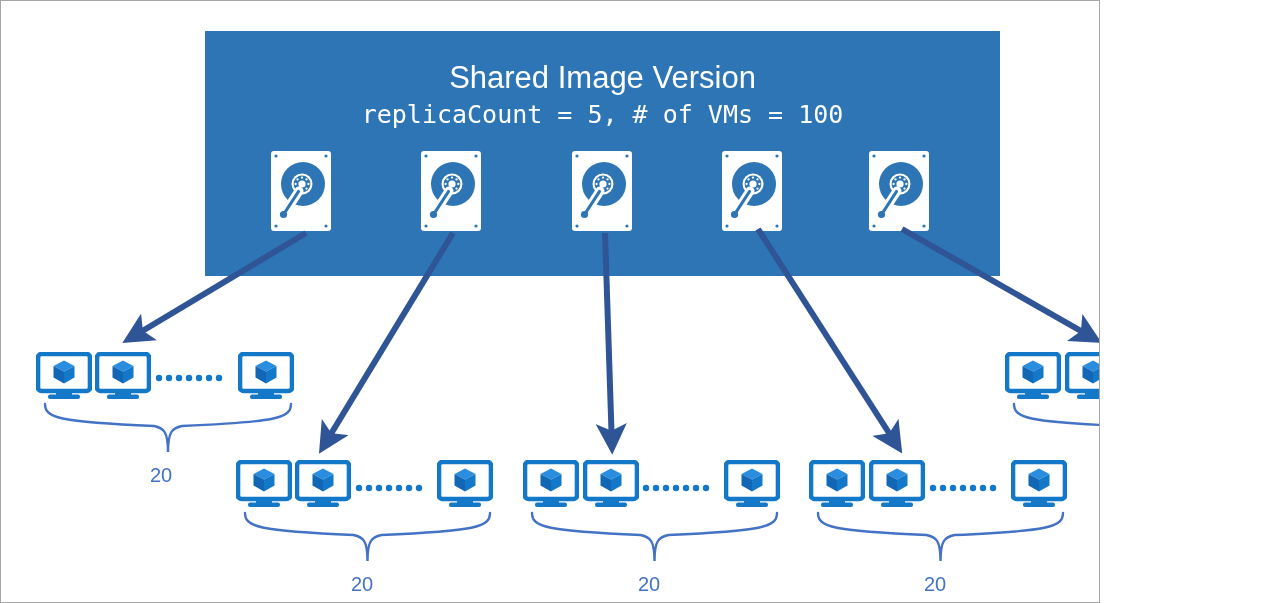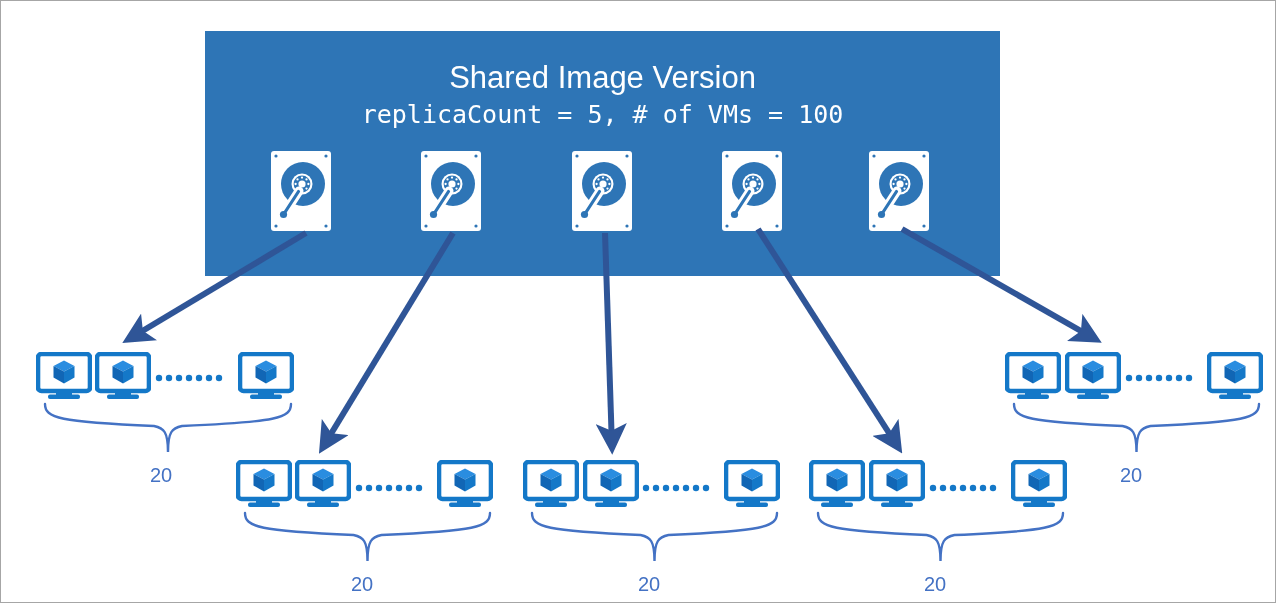--- a/index.html
+++ b/index.html
@@ -5,21 +5,21 @@
   html, body {
     margin: 0;
     padding: 0;
     background: #ffffff;
   }
   body {
     font-family: "Liberation Sans", sans-serif;
   }
   #canvas {
     position: relative;
-    width: 1276px;
+    width: 1100px;
     height: 603px;
     background: #ffffff;
     box-sizing: border-box;
     border: 1px solid #a6a6a6;
     overflow: hidden;
   }
   #svg-layer {
     position: absolute;
     left: 0;
     top: 0;

